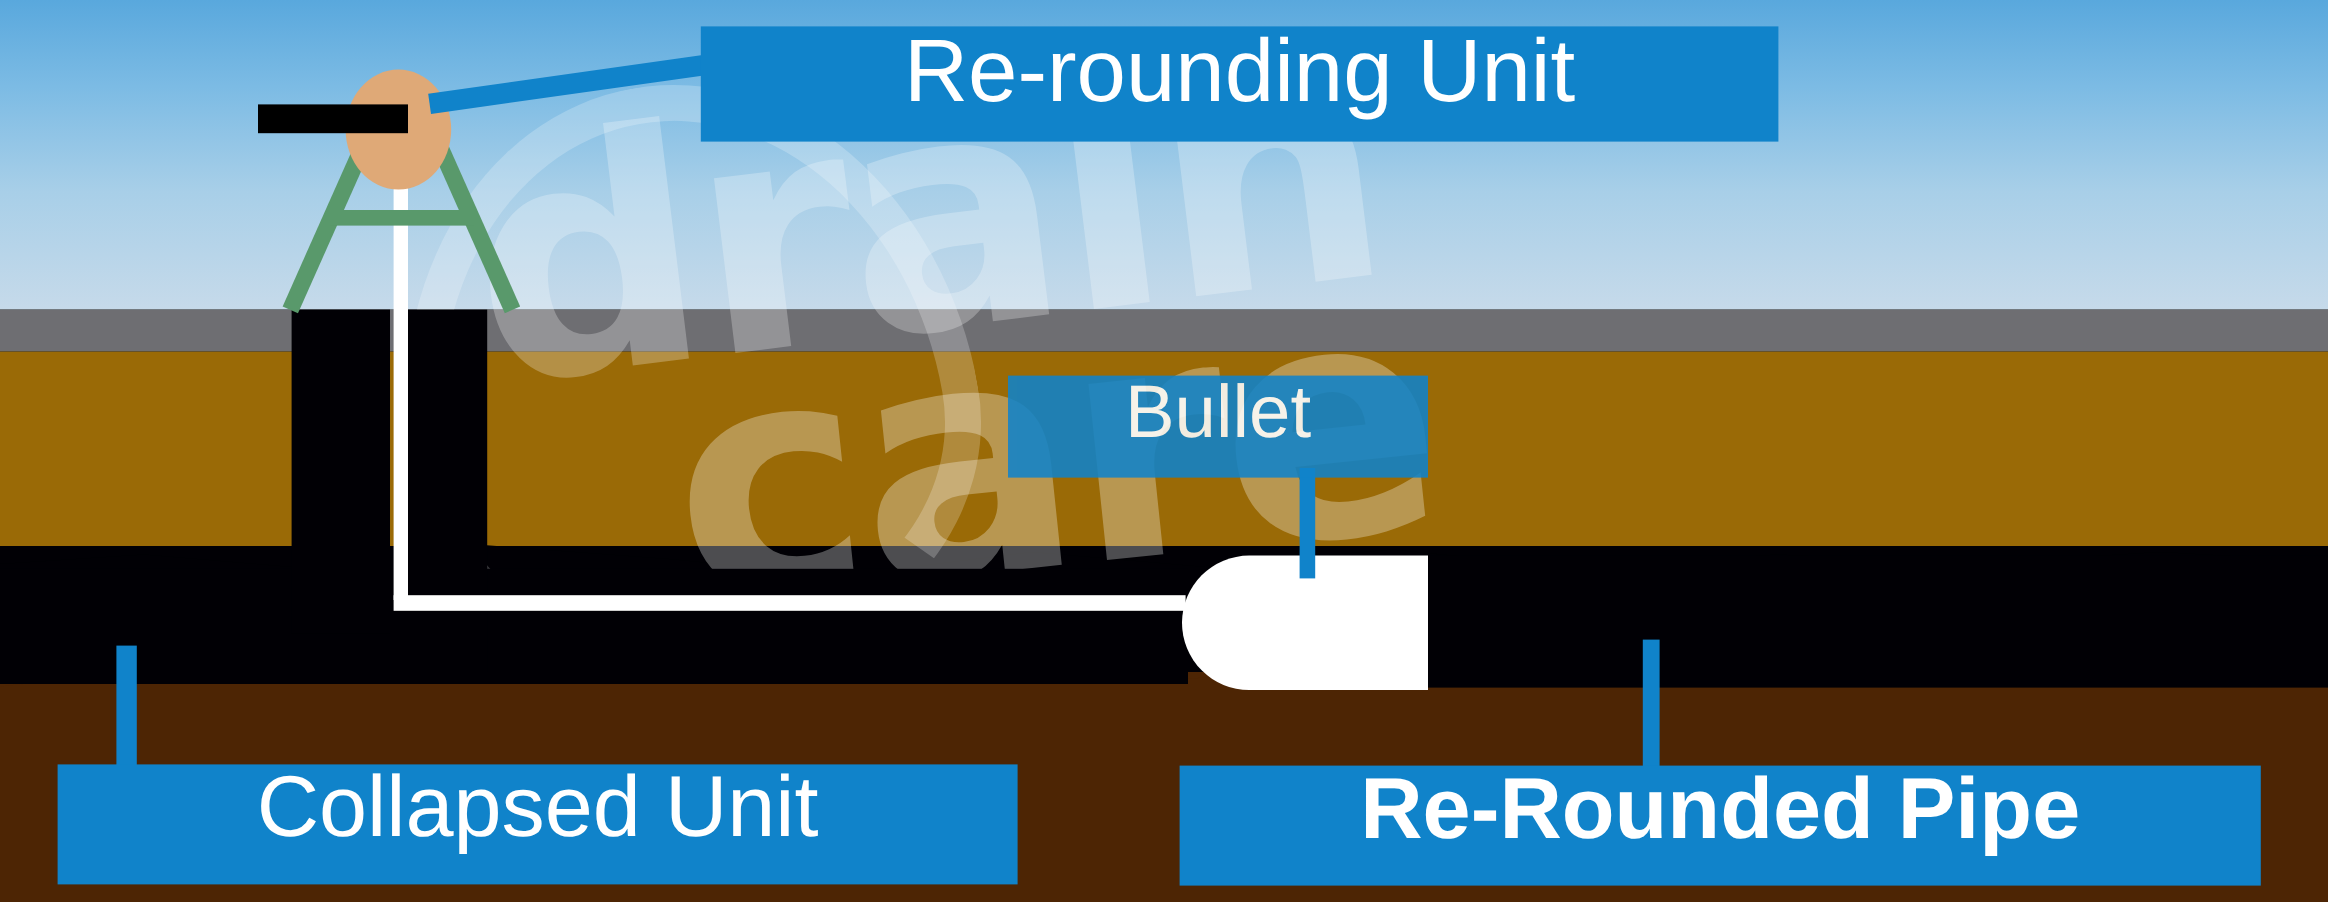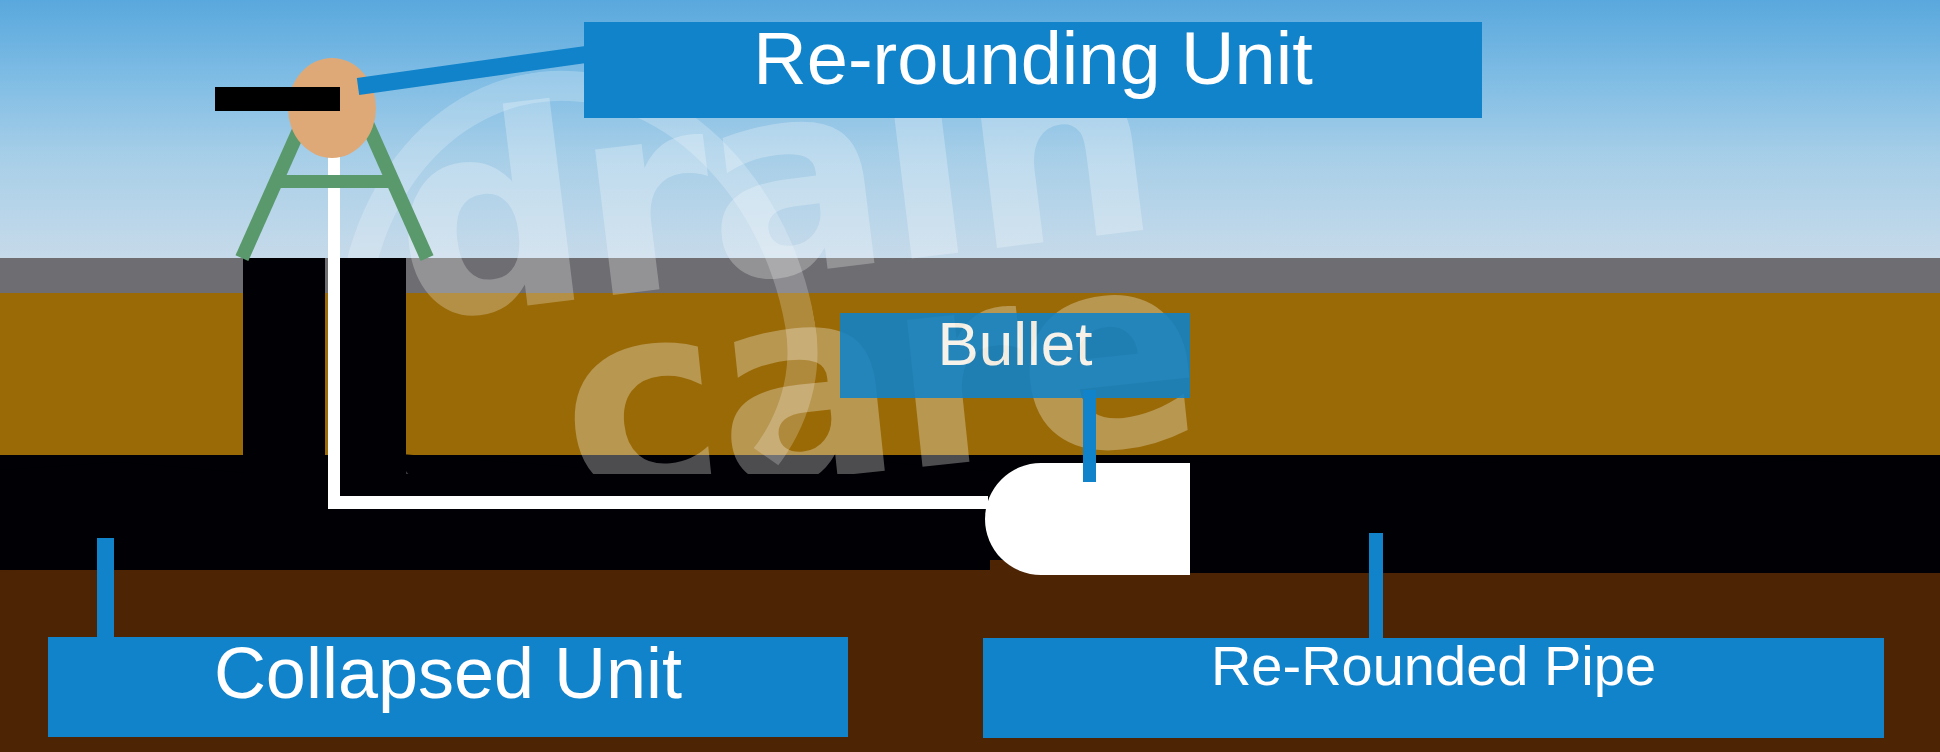--- a/index.html
+++ b/index.html
@@ -104,21 +104,21 @@
     color:#ffffff;white-space:nowrap;
   }
   .callout span{display:block;line-height:1;}
   #label-unit{left:584px;top:22px;width:898px;height:96px;}
   #label-unit span{font-size:74px;}
   #label-bullet{left:840px;top:313px;width:350px;height:85px;opacity:0.88;}
   #label-bullet span{font-size:62px;}
   #label-collapsed{left:48px;top:637px;width:800px;height:100px;}
   #label-collapsed span{font-size:72px;}
   #label-rounded{left:983px;top:638px;width:901px;height:100px;}
-  #label-rounded span{font-size:56px;}
+  #label-rounded span{font-size:72px;font-weight:bold;}
 
   
   .leader{position:absolute;background:#1083ca;}
   #leader-unit{
     left:358px;top:78px;width:240px;height:17px;
     transform-origin:left center;transform:rotate(-8deg);
   }
   #leader-bullet{left:1083px;top:390px;width:13px;height:92px;}
   #leader-collapsed{left:97px;top:538px;width:17px;height:105px;}
   #leader-rounded{left:1369px;top:533px;width:14px;height:110px;}

